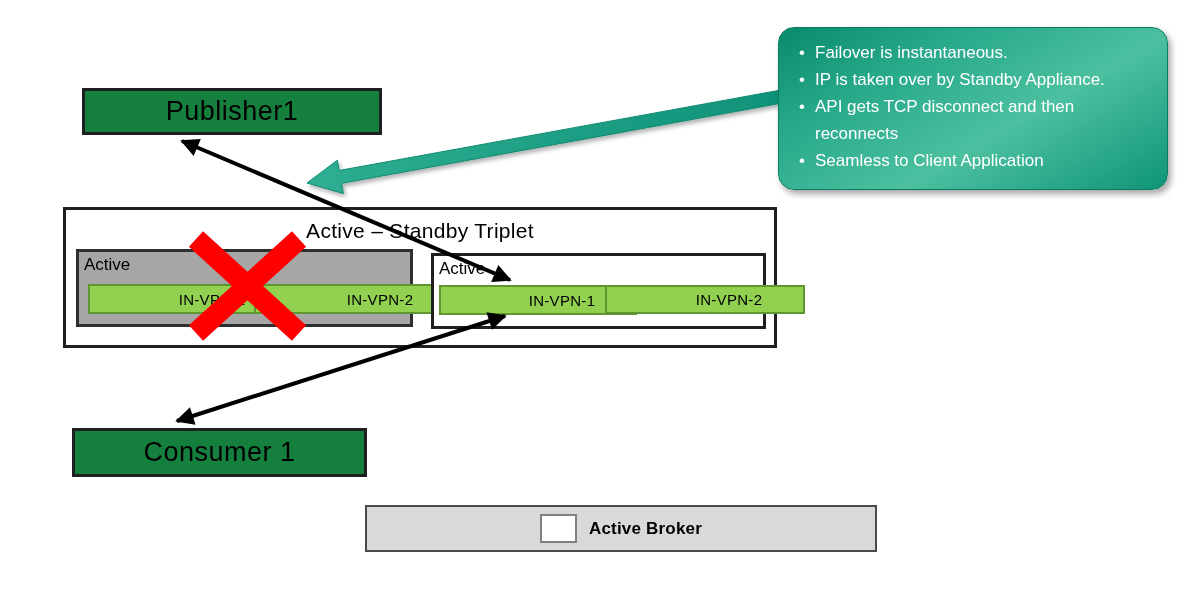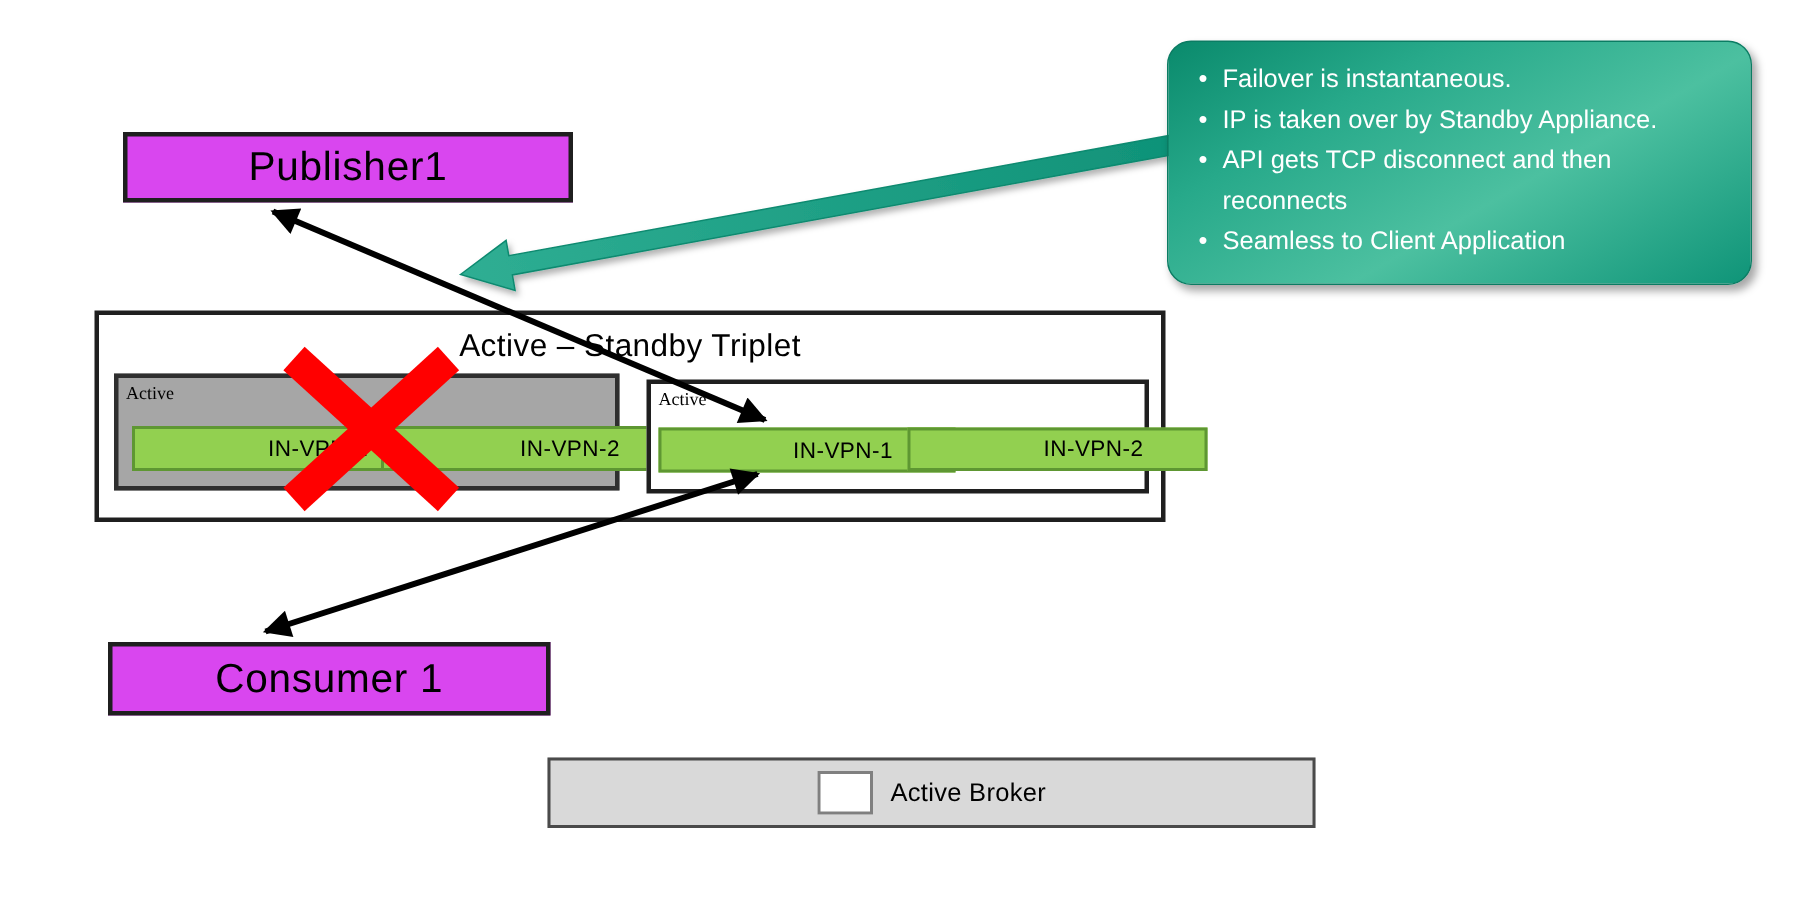--- a/index.html
+++ b/index.html
@@ -2,40 +2,40 @@
 <html><head>
 <meta charset="utf-8">
 <style>
   html,body{margin:0;padding:0;background:#fff;}
   .canvas{
     position:relative;width:1200px;height:603px;background:#fff;overflow:hidden;
     font-family:"Liberation Sans", sans-serif;color:#000;
   }
   
   .endpoint{
-    position:absolute;background:#d946ef;border:3px solid #1f1f1f;
+    position:absolute;background:#15803d;border:3px solid #1f1f1f;
     display:flex;align-items:center;justify-content:center;
     font-size:27px;letter-spacing:.5px;
   }
   .publisher{left:82px;top:88px;width:294px;height:41px;}
   .consumer{left:72px;top:428px;width:289px;height:43px;}
 
   
   .triplet{
     position:absolute;left:63px;top:207px;width:708px;height:135px;
     background:#fff;border:3px solid #1f1f1f;
   }
   .triplet-title{
     position:absolute;left:0;top:9px;width:100%;text-align:center;
     font-size:21px;letter-spacing:.3px;
   }
   .broker{position:absolute;border:3px solid #2f2f2f;}
   .broker-standby{left:10px;top:39px;width:331px;height:72px;background:#A6A6A6;}
   .broker-active{left:365px;top:43px;width:329px;height:70px;background:#FFFFFF;border-color:#1f1f1f;}
-  .broker-label{position:absolute;left:5px;top:3px;font-size:12px;font-family:Liberation Serif, serif;}
+  .broker-label{position:absolute;left:5px;top:3px;font-size:17px;}
   .vpn{
     position:absolute;background:#92D050;border:2px solid #5E9732;
     display:flex;align-items:center;justify-content:center;
     font-size:15px;font-weight:500;letter-spacing:.3px;padding-left:48px;
   }
   .vpn.s1{left:9px;top:32px;width:148px;height:26px;}
   .vpn.s2{left:175px;top:32px;width:152px;height:26px;}
   .vpn.a1{left:5px;top:29px;width:146px;height:26px;}
   .vpn.a2{left:171px;top:29px;width:148px;height:25px;}
 
@@ -58,21 +58,21 @@
   .callout li .bullet{position:absolute;left:4px;top:0;}
 
   
   .legend{
     position:absolute;left:365px;top:505px;width:508px;height:43px;
     background:#D9D9D9;border:2px solid #4a4a4a;box-sizing:content-box;
     display:flex;align-items:center;justify-content:center;gap:12px;
   }
   .legend-item{display:flex;align-items:center;gap:12px;}
   .legend-swatch{width:33px;height:25px;border:2px solid #808080;}
-  .legend-label{font-size:17px;font-weight:400;letter-spacing:.2px;}
+  .legend-label{font-size:17px;font-weight:700;letter-spacing:.2px;}
 </style>
 </head>
 <body>
 
 <div class="canvas">
 
   <div class="endpoint publisher">
     <span>Publisher1</span>
   </div>
 

